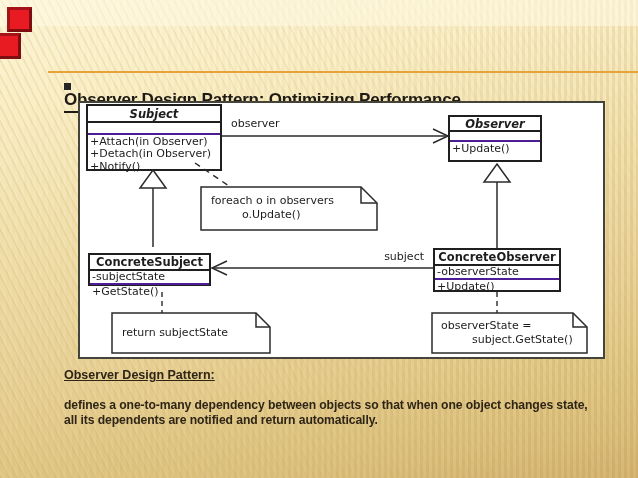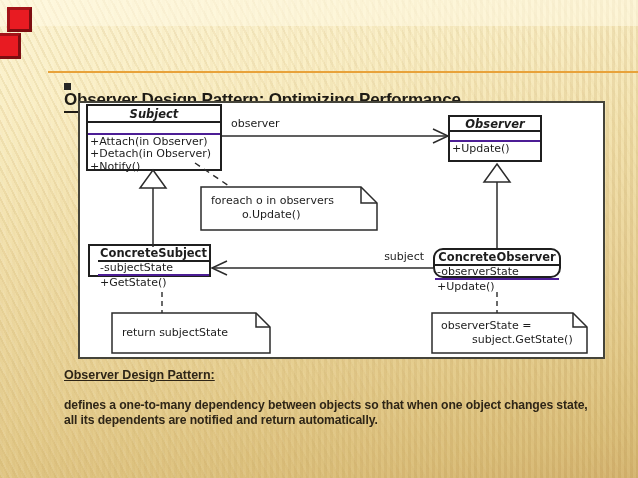--- a/index.html
+++ b/index.html
@@ -84,31 +84,31 @@
   </div>
 
   <div class="uml-class" style="left:448px; top:115px; width:94px; height:47px;">
     <div class="hdr abstract" style="line-height:12px;">Observer</div>
     <div class="attrs" style="min-height:8px;"></div>
     <div class="ops">
       <div>+Update()</div>
     </div>
   </div>
 
-  <div class="uml-class" style="left:88px; top:244px; width:123px; height:33px;padding-left:8px;">
+  <div class="uml-class" style="left:88px; top:253px; width:123px; height:33px;">
     <div class="hdr" style="line-height:13px;">ConcreteSubject</div>
     <div class="attrs">
       <div>-subjectState</div>
     </div>
     <div class="ops">
       <div>+GetState()</div>
     </div>
   </div>
 
-  <div class="uml-class" style="left:433px; top:248px; width:128px; height:30px;border-radius:10px;">
+  <div class="uml-class" style="left:433px; top:248px; width:128px; height:44px;">
     <div class="hdr" style="line-height:13px;">ConcreteObserver</div>
     <div class="attrs">
       <div>-observerState</div>
     </div>
     <div class="ops">
       <div>+Update()</div>
     </div>
   </div>
 
   <svg class="overlay" width="638" height="478" viewBox="0 0 638 478">

